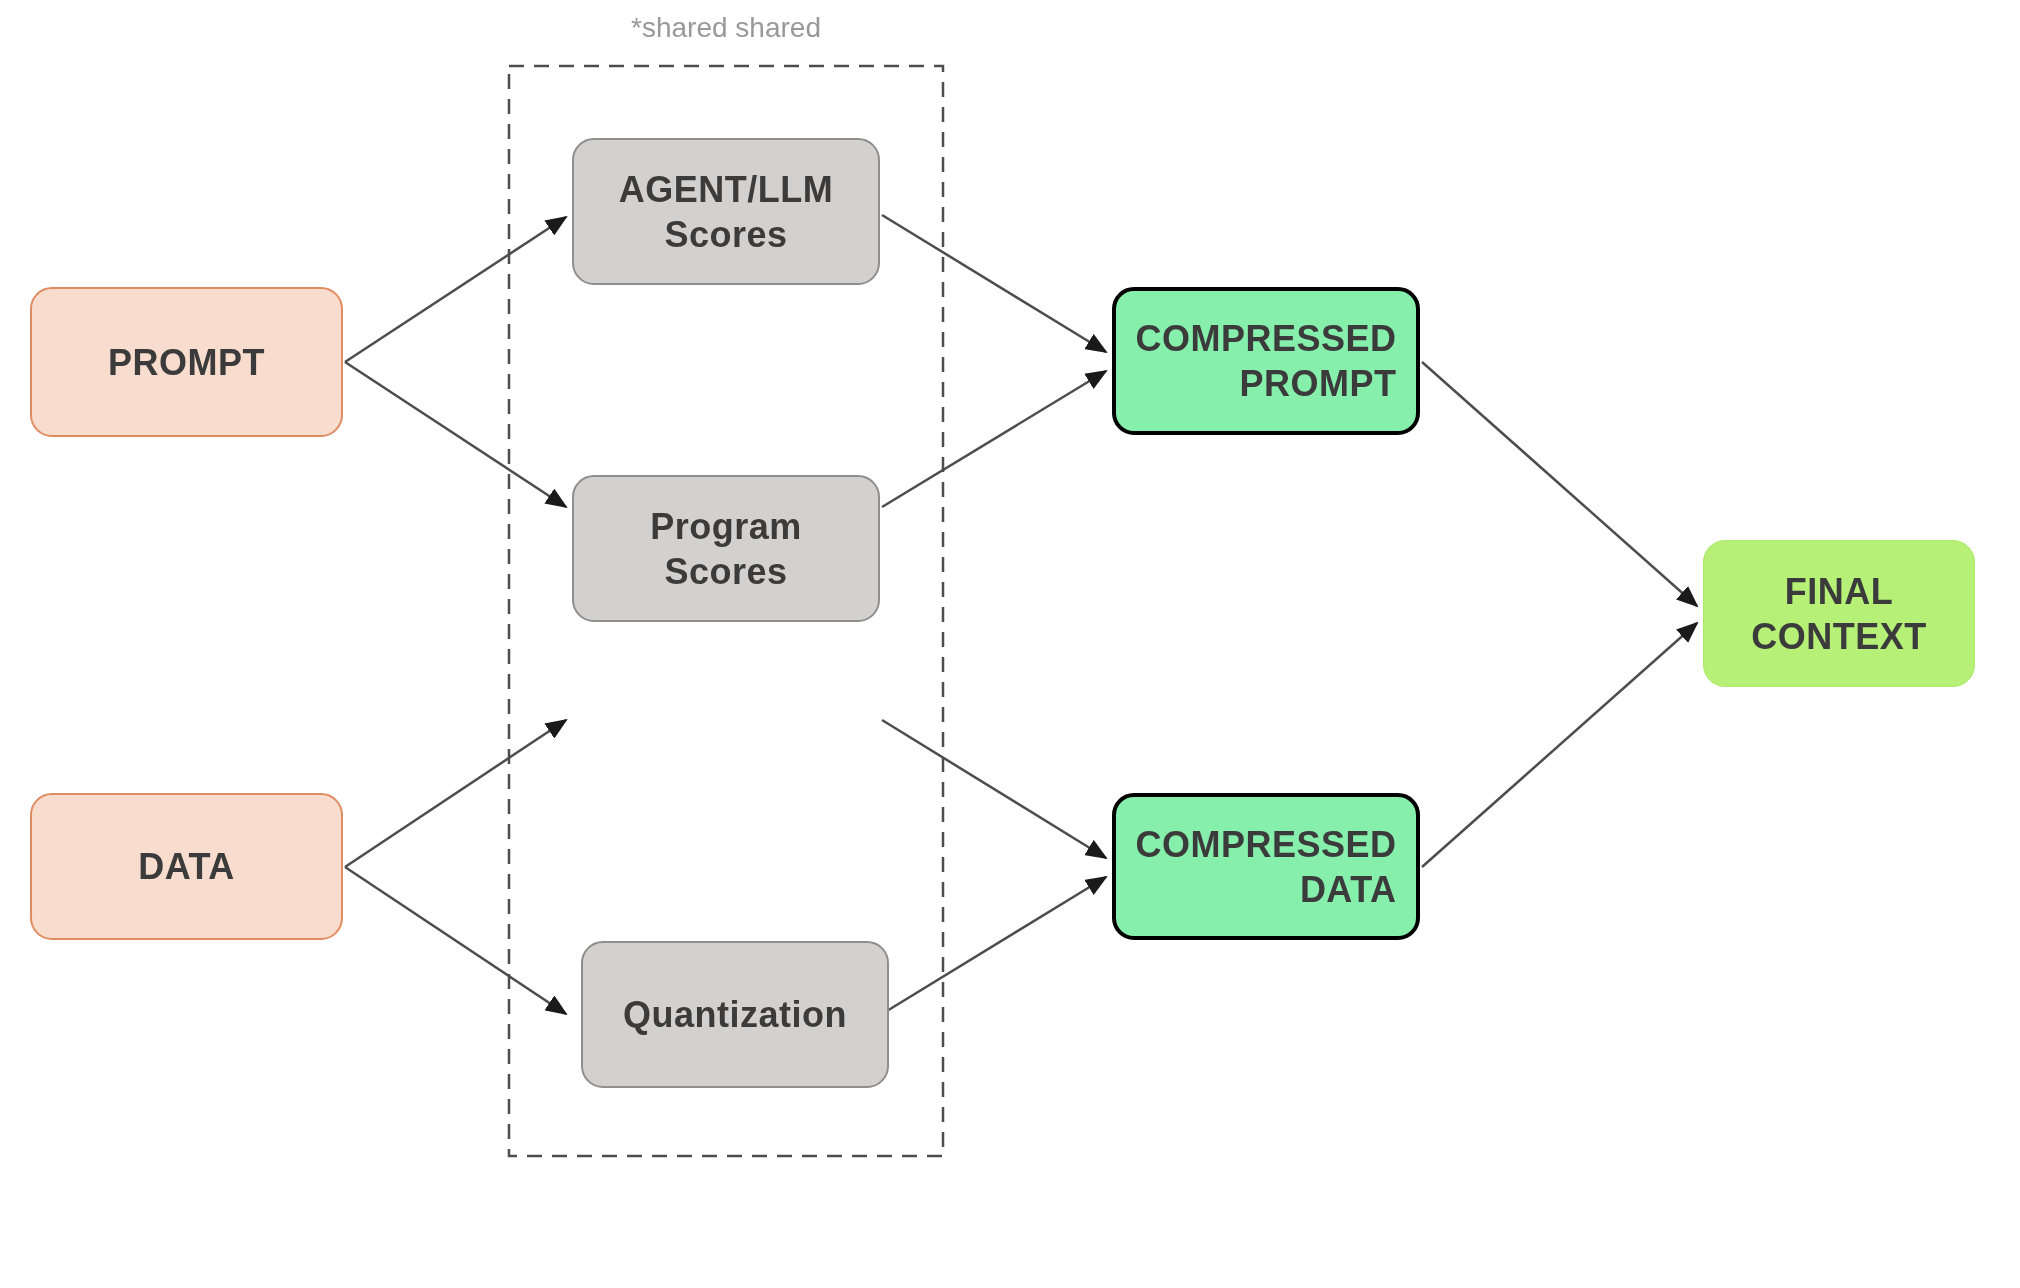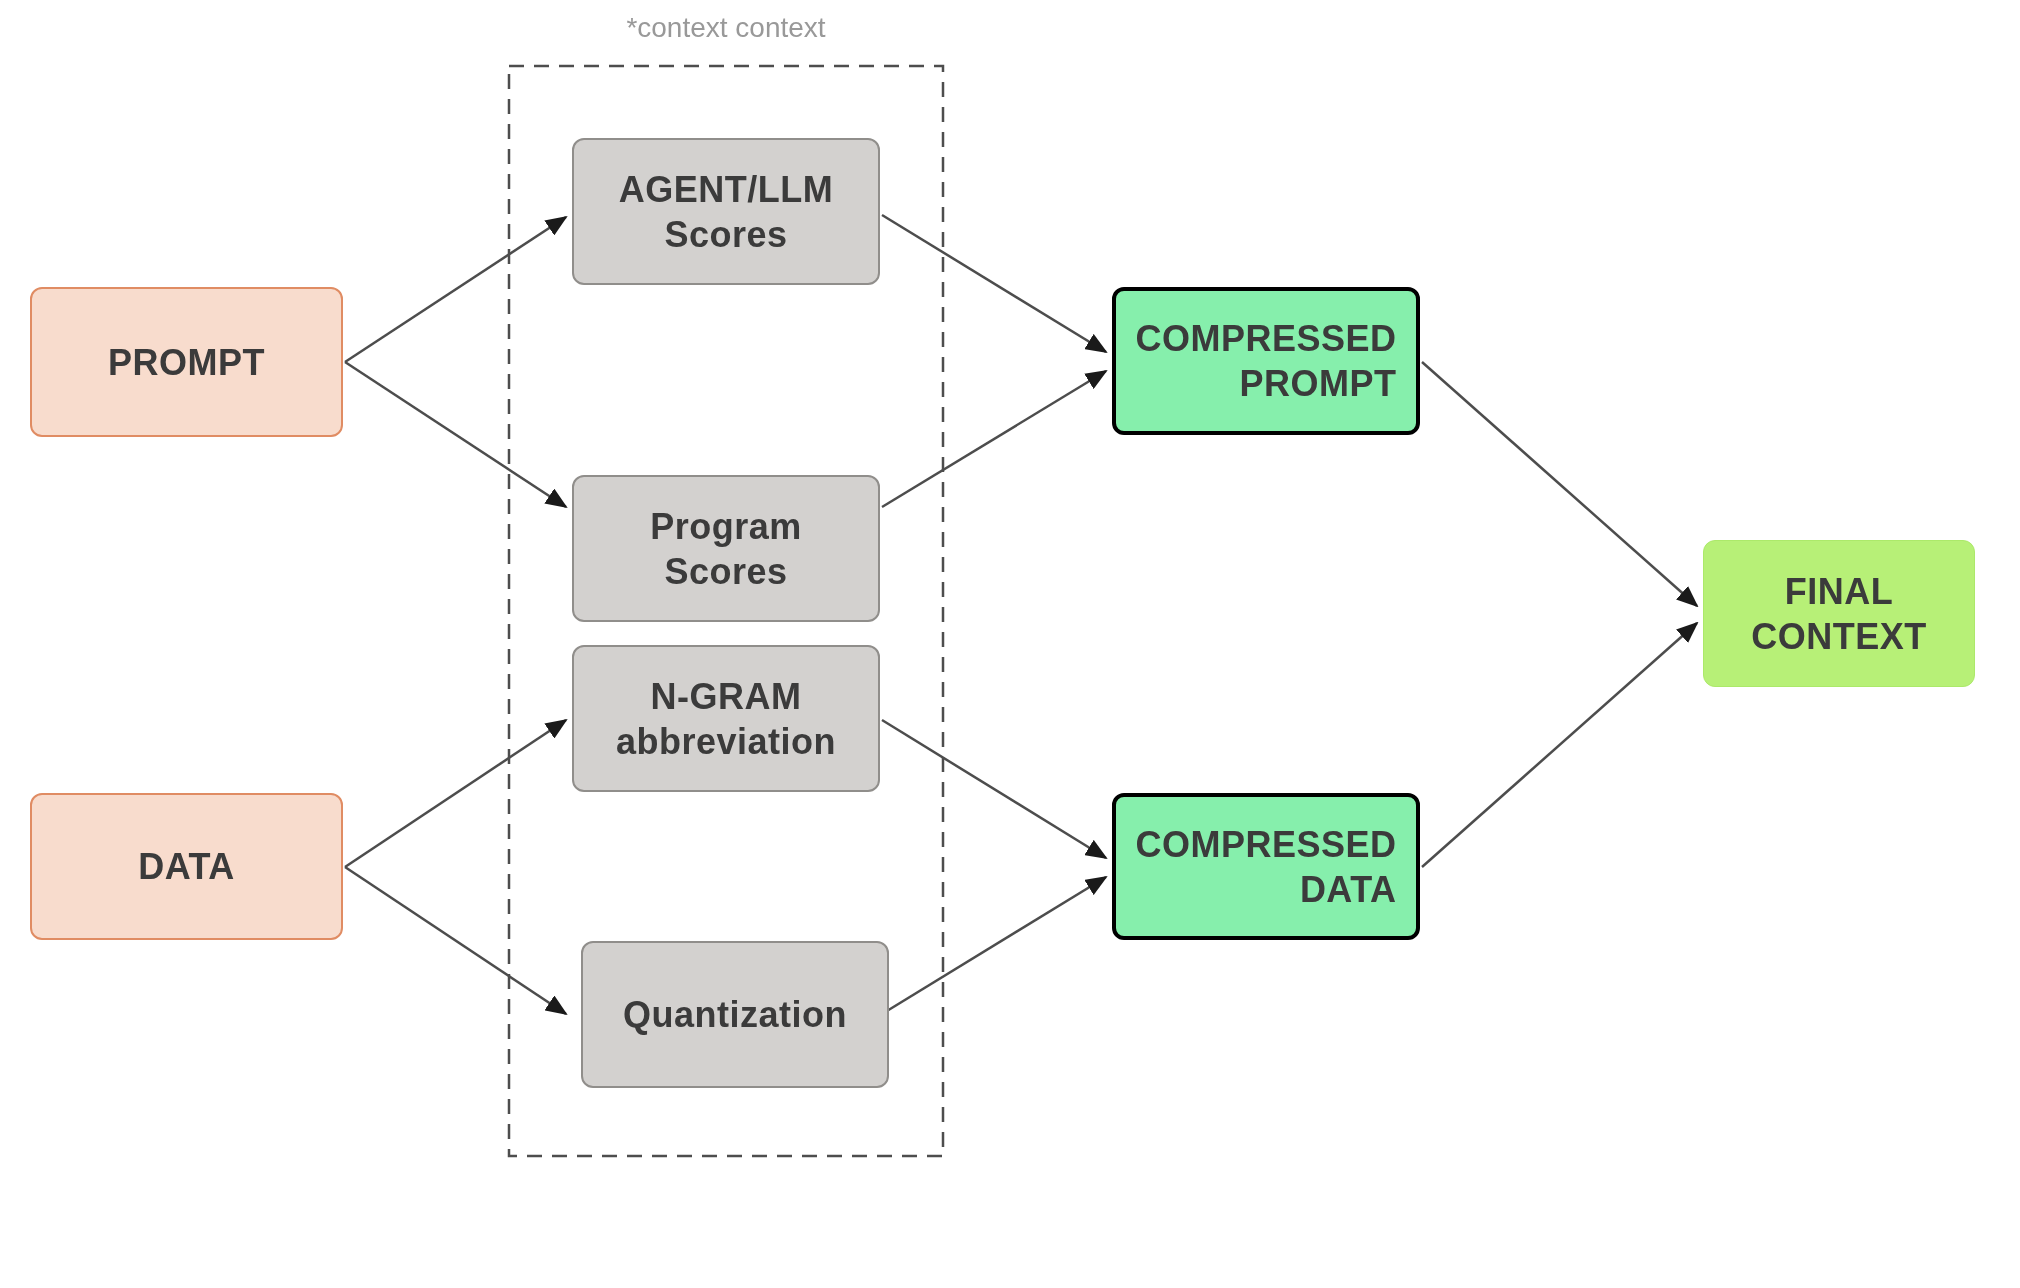--- a/index.html
+++ b/index.html
@@ -21,21 +21,21 @@
     top: 0;
     width: 2020px;
     height: 1288px;
   }
   .node {
     position: absolute;
     display: flex;
     align-items: center;
     justify-content: center;
     text-align: center;
-    border-radius: 12px;
+    border-radius: 22px;
     font-weight: bold;
     font-size: 36px;
     line-height: 1.25;
     color: #3b3b3b;
     white-space: pre-line;
     letter-spacing: 0.5px;
     box-sizing: border-box;
   }
   .node-peach {
     background: #f8dccd;
@@ -95,34 +95,32 @@
     <line x1="882" y1="215" x2="1106" y2="352" stroke="#4d4d4d" stroke-width="2.5" marker-end="url(#arrow)"></line>
     <line x1="882" y1="507" x2="1106" y2="371" stroke="#4d4d4d" stroke-width="2.5" marker-end="url(#arrow)"></line>
     <line x1="345" y1="867" x2="566" y2="720" stroke="#4d4d4d" stroke-width="2.5" marker-end="url(#arrow)"></line>
     <line x1="345" y1="867" x2="566" y2="1014" stroke="#4d4d4d" stroke-width="2.5" marker-end="url(#arrow)"></line>
     <line x1="882" y1="720" x2="1106" y2="858" stroke="#4d4d4d" stroke-width="2.5" marker-end="url(#arrow)"></line>
     <line x1="882" y1="1014" x2="1106" y2="877" stroke="#4d4d4d" stroke-width="2.5" marker-end="url(#arrow)"></line>
     <line x1="1422" y1="362" x2="1697" y2="606" stroke="#4d4d4d" stroke-width="2.5" marker-end="url(#arrow)"></line>
     <line x1="1422" y1="867" x2="1697" y2="623" stroke="#4d4d4d" stroke-width="2.5" marker-end="url(#arrow)"></line>
   </svg>
 
-  <div class="shared-context-label">*context context</div>
+  <div class="shared-context-label">*shared shared</div>
 
   <div class="node node-peach pos-prompt">PROMPT</div>
 
   <div class="node node-peach pos-data">DATA</div>
 
   <div class="node node-gray pos-agent-llm-scores">AGENT/LLM
 Scores</div>
 
   <div class="node node-gray pos-program-scores">Program
 Scores</div>
 
-  <div class="node node-gray pos-ngram">N-GRAM
-abbreviation</div>
 
   <div class="node node-gray pos-quantization">Quantization</div>
 
   <div class="node node-cyan pos-compressed-prompt">COMPRESSED
 PROMPT</div>
 
   <div class="node node-cyan pos-compressed-data">COMPRESSED
 DATA</div>
 
   <div class="node node-green pos-final-context">FINAL

